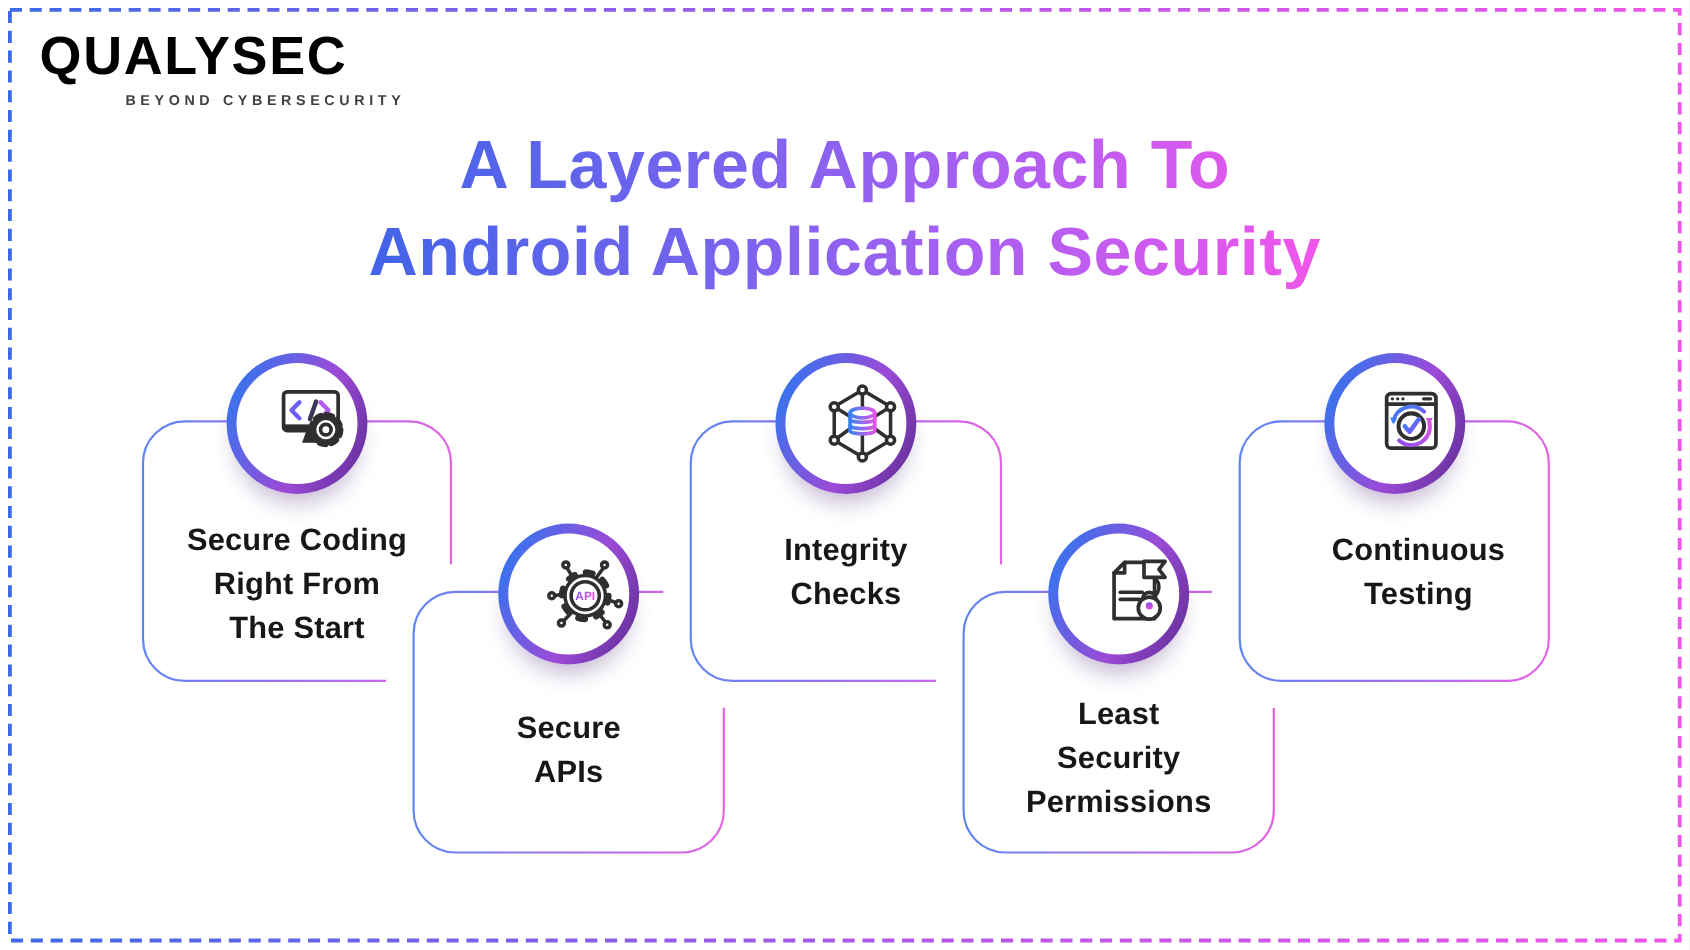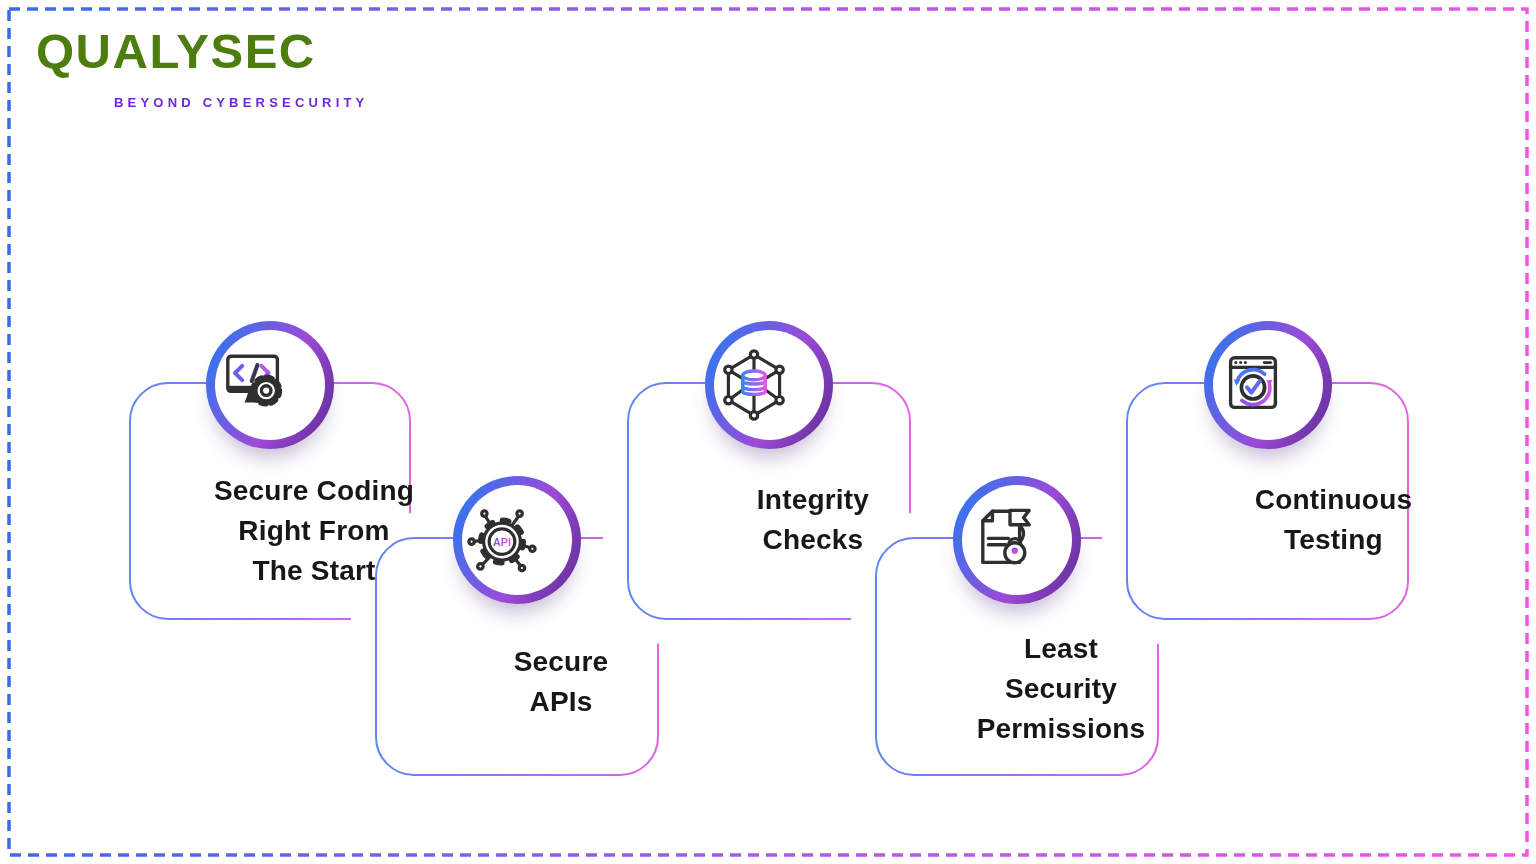--- a/index.html
+++ b/index.html
@@ -7,25 +7,25 @@
     position:relative;width:1536px;height:864px;margin:0 auto;
     background:#ffffff;overflow:hidden;
     font-family:"Liberation Sans","DejaVu Sans",sans-serif;
   }
   .lines-layer{position:absolute;left:0;top:0;width:1536px;height:864px;pointer-events:none;}
 
   
   .logo{position:absolute;left:36px;top:26px;width:fit-content;}
   .logo-name{
     font-size:49px;font-weight:700;letter-spacing:1.5px;
-    color:#4d7c0f;line-height:1.05;
+    color:#000000;line-height:1.05;
   }
   .logo-tagline{
-    margin-top:18px;padding-left:78px;
-    font-size:13px;font-weight:700;letter-spacing:4.2px;color:#6d28d9;
+    margin-top:6px;padding-left:78px;
+    font-size:13px;font-weight:700;letter-spacing:4.2px;color:#404040;
   }
 
   
   .title{
     position:absolute;top:112px;left:0;right:0;margin:0 auto;
     width:fit-content;text-align:center;
     font-size:62px;line-height:1.27;font-weight:800;letter-spacing:0.5px;
     background:linear-gradient(90deg,#4164e8 0%,#7a64ee 38%,#b15ef2 68%,#f155ea 100%);
     -webkit-background-clip:text;background-clip:text;
     -webkit-text-fill-color:transparent;color:transparent;
@@ -34,30 +34,29 @@
 
   
   .badge{
     position:absolute;width:128px;height:128px;border-radius:50%;
     background:linear-gradient(115deg,#2a79f1 4%,#9c4ad7 58%,#5b2b90 100%);
     display:flex;align-items:center;justify-content:center;
     box-shadow:0 16px 20px -8px rgba(70,40,120,0.32);
   }
   .badge-inner{
     width:110px;height:110px;border-radius:50%;background:#ffffff;
-    display:flex;align-items:center;justify-content:flex-start;
+    display:flex;align-items:center;justify-content:flex-end;
   }
   .badge-inner svg{width:80px;height:80px;}
 
   
   .card-label{
     position:absolute;text-align:center;white-space:pre-line;
     font-size:28px;line-height:1.43;font-weight:700;color:#171717;
     letter-spacing:0.2px;
-    padding-left:44px;
   }
   .lbl-1{left:130px;width:280px;top:471px;}
   .lbl-2{left:376px;width:282px;top:642px;}
   .lbl-3{left:628px;width:282px;top:480px;}
   .lbl-4{left:876px;width:282px;top:629px;}
   .lbl-5{left:1127px;width:325px;top:480px;}
 
   .pos-badge-1{left:206px;top:321px;}
   .pos-badge-2{left:453px;top:476px;}
   .pos-badge-3{left:705px;top:321px;}
@@ -125,20 +124,24 @@
       <rect x="1127" y="383" width="281" height="236" rx="38" fill="#fff" stroke="#fff" stroke-width="50"></rect>
       <rect x="1127" y="383" width="281" height="236" rx="38" fill="none" stroke="url(#cg5)" stroke-width="2"></rect>
     </g>
   </svg>
 
   <div class="logo">
     <div class="logo-name">QUALYSEC</div>
     <div class="logo-tagline">BEYOND CYBERSECURITY</div>
   </div>
 
+  <h1 class="title">
+    <span>A Layered Approach To</span>
+    <span>Android Application Security</span>
+  </h1>
 
   <div class="badge pos-badge-1">
     <div class="badge-inner">
       <svg viewBox="0 0 100 100" fill="none" stroke="#2f2f2f" stroke-width="4.2" stroke-linecap="round" stroke-linejoin="round">
         <rect x="16" y="14" width="62" height="44" rx="4"></rect>
         <rect x="16" y="51" width="62" height="7" fill="#2f2f2f" stroke="none"></rect>
         <path d="M42 58 L37 72 L61 72 L56 58 Z" fill="#2f2f2f" stroke="none"></path>
         <polyline points="34,26 25,35 34,44" stroke="#6d5ff2" stroke-width="5"></polyline>
         <line x1="46" y1="45" x2="53" y2="25" stroke="#3c3556" stroke-width="5"></line>
         <polyline points="58,26 67,35 58,44" stroke="#b55cf0" stroke-width="5"></polyline>

